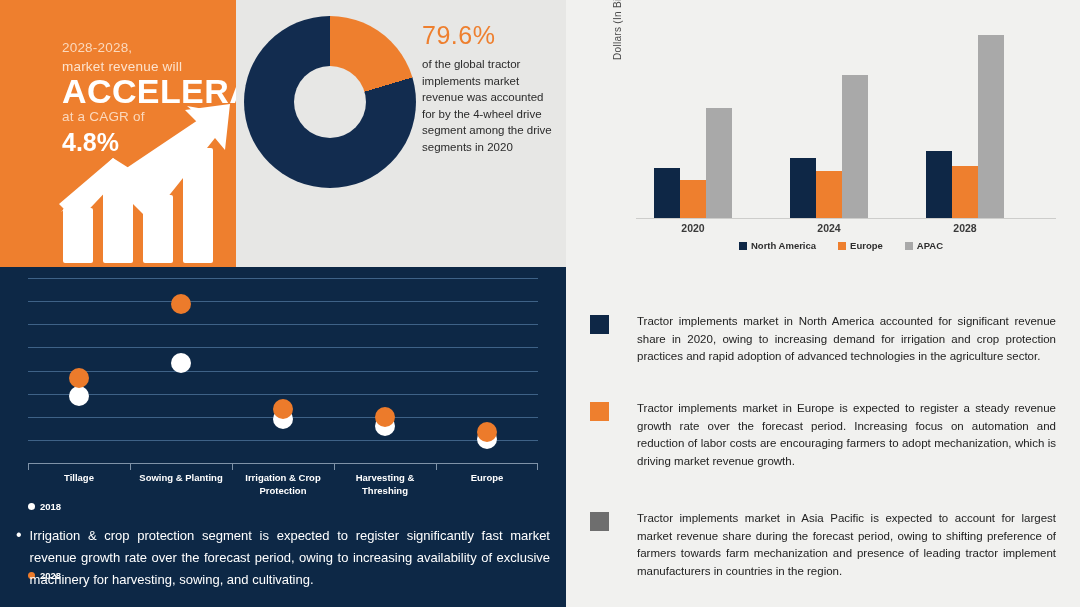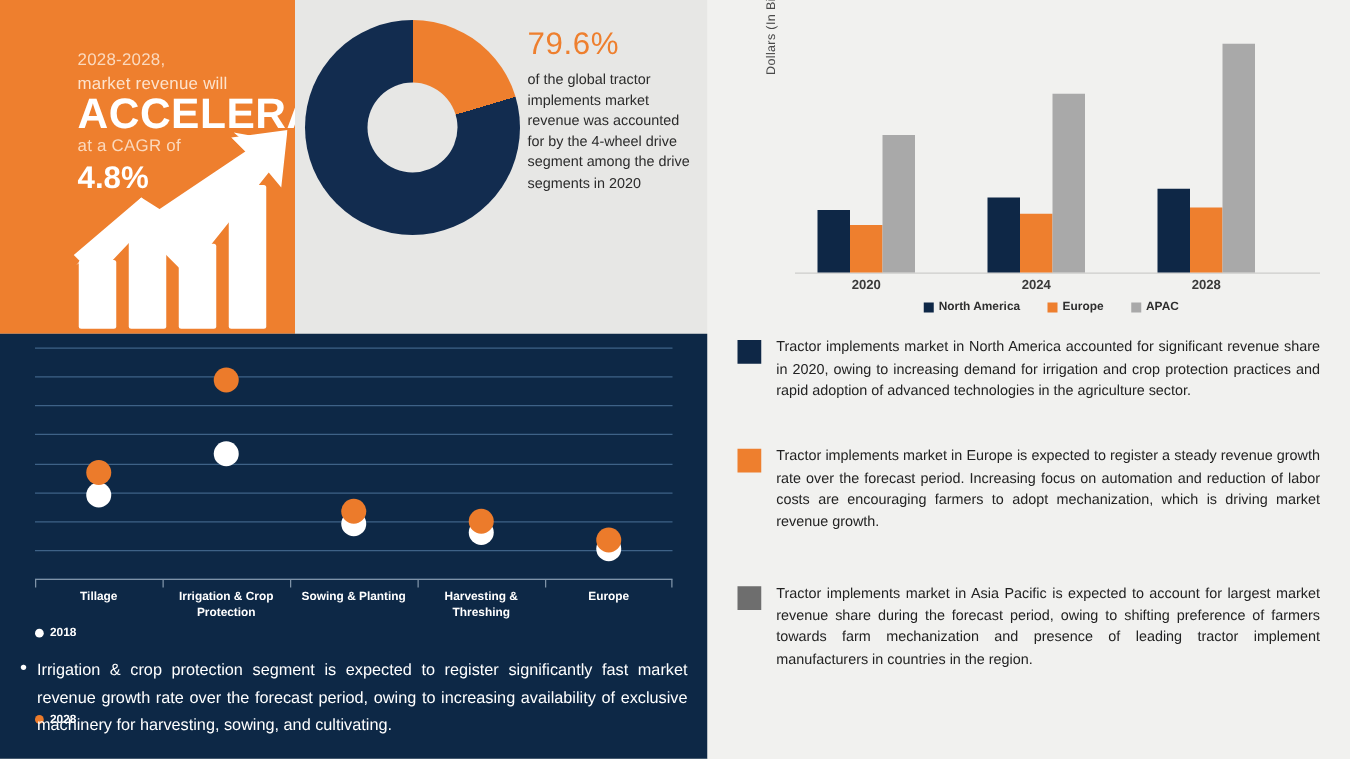--- a/index.html
+++ b/index.html
@@ -122,21 +122,21 @@
   .bullet-dot{color:#ffffff;font-size:16px;line-height:20px;}
   .bullet-text{
     font-size:13px;line-height:22px;color:#ffffff;text-align:justify;
   }
 
   
   .notes-panel{
     position:absolute;left:566px;top:265px;width:514px;height:342px;
     background:#f1f1ef;
   }
-  .note{position:absolute;display:flex;gap:12px;width:466px;left:24px;}
+  .note{position:absolute;display:flex;gap:28px;width:466px;left:24px;margin-top:43px;}
   .note .sw{width:19px;height:19px;flex:0 0 19px;margin-top:2px;}
   .note .tx{font-size:11.5px;line-height:17.5px;color:#222222;text-align:justify;}
 </style>
 </head>
 <body>
 
 <div id="root">
 
   <div class="cagr-panel">
     <div class="cagr-text">
@@ -230,22 +230,22 @@
     <div class="cat-axis" id="cat-axis">
         <div class="cat-tick" style="left: 0px;"></div>
         <div class="cat-tick" style="left: 102px;"></div>
         <div class="cat-tick" style="left: 204px;"></div>
         <div class="cat-tick" style="left: 306px;"></div>
         <div class="cat-tick" style="left: 408px;"></div>
         <div class="cat-tick" style="left: 509px;"></div>
       </div>
     <div class="cat-labels" id="cat-labels">
         <div class="cat-label">Tillage</div>
+        <div class="cat-label">Sowing &amp; Planting</div>
         <div class="cat-label">Irrigation &amp; Crop Protection</div>
-        <div class="cat-label">Sowing &amp; Planting</div>
         <div class="cat-label">Harvesting &amp; Threshing</div>
         <div class="cat-label">Europe</div>
       </div>
     <div class="dot-legend" id="dot-legend">
         <div class="li">
           <span class="sw" style="background: rgb(255, 255, 255);"></span>
           <span>2018</span>
         </div>
         <div class="li">
           <span class="sw" style="background: rgb(236, 123, 43);"></span>

